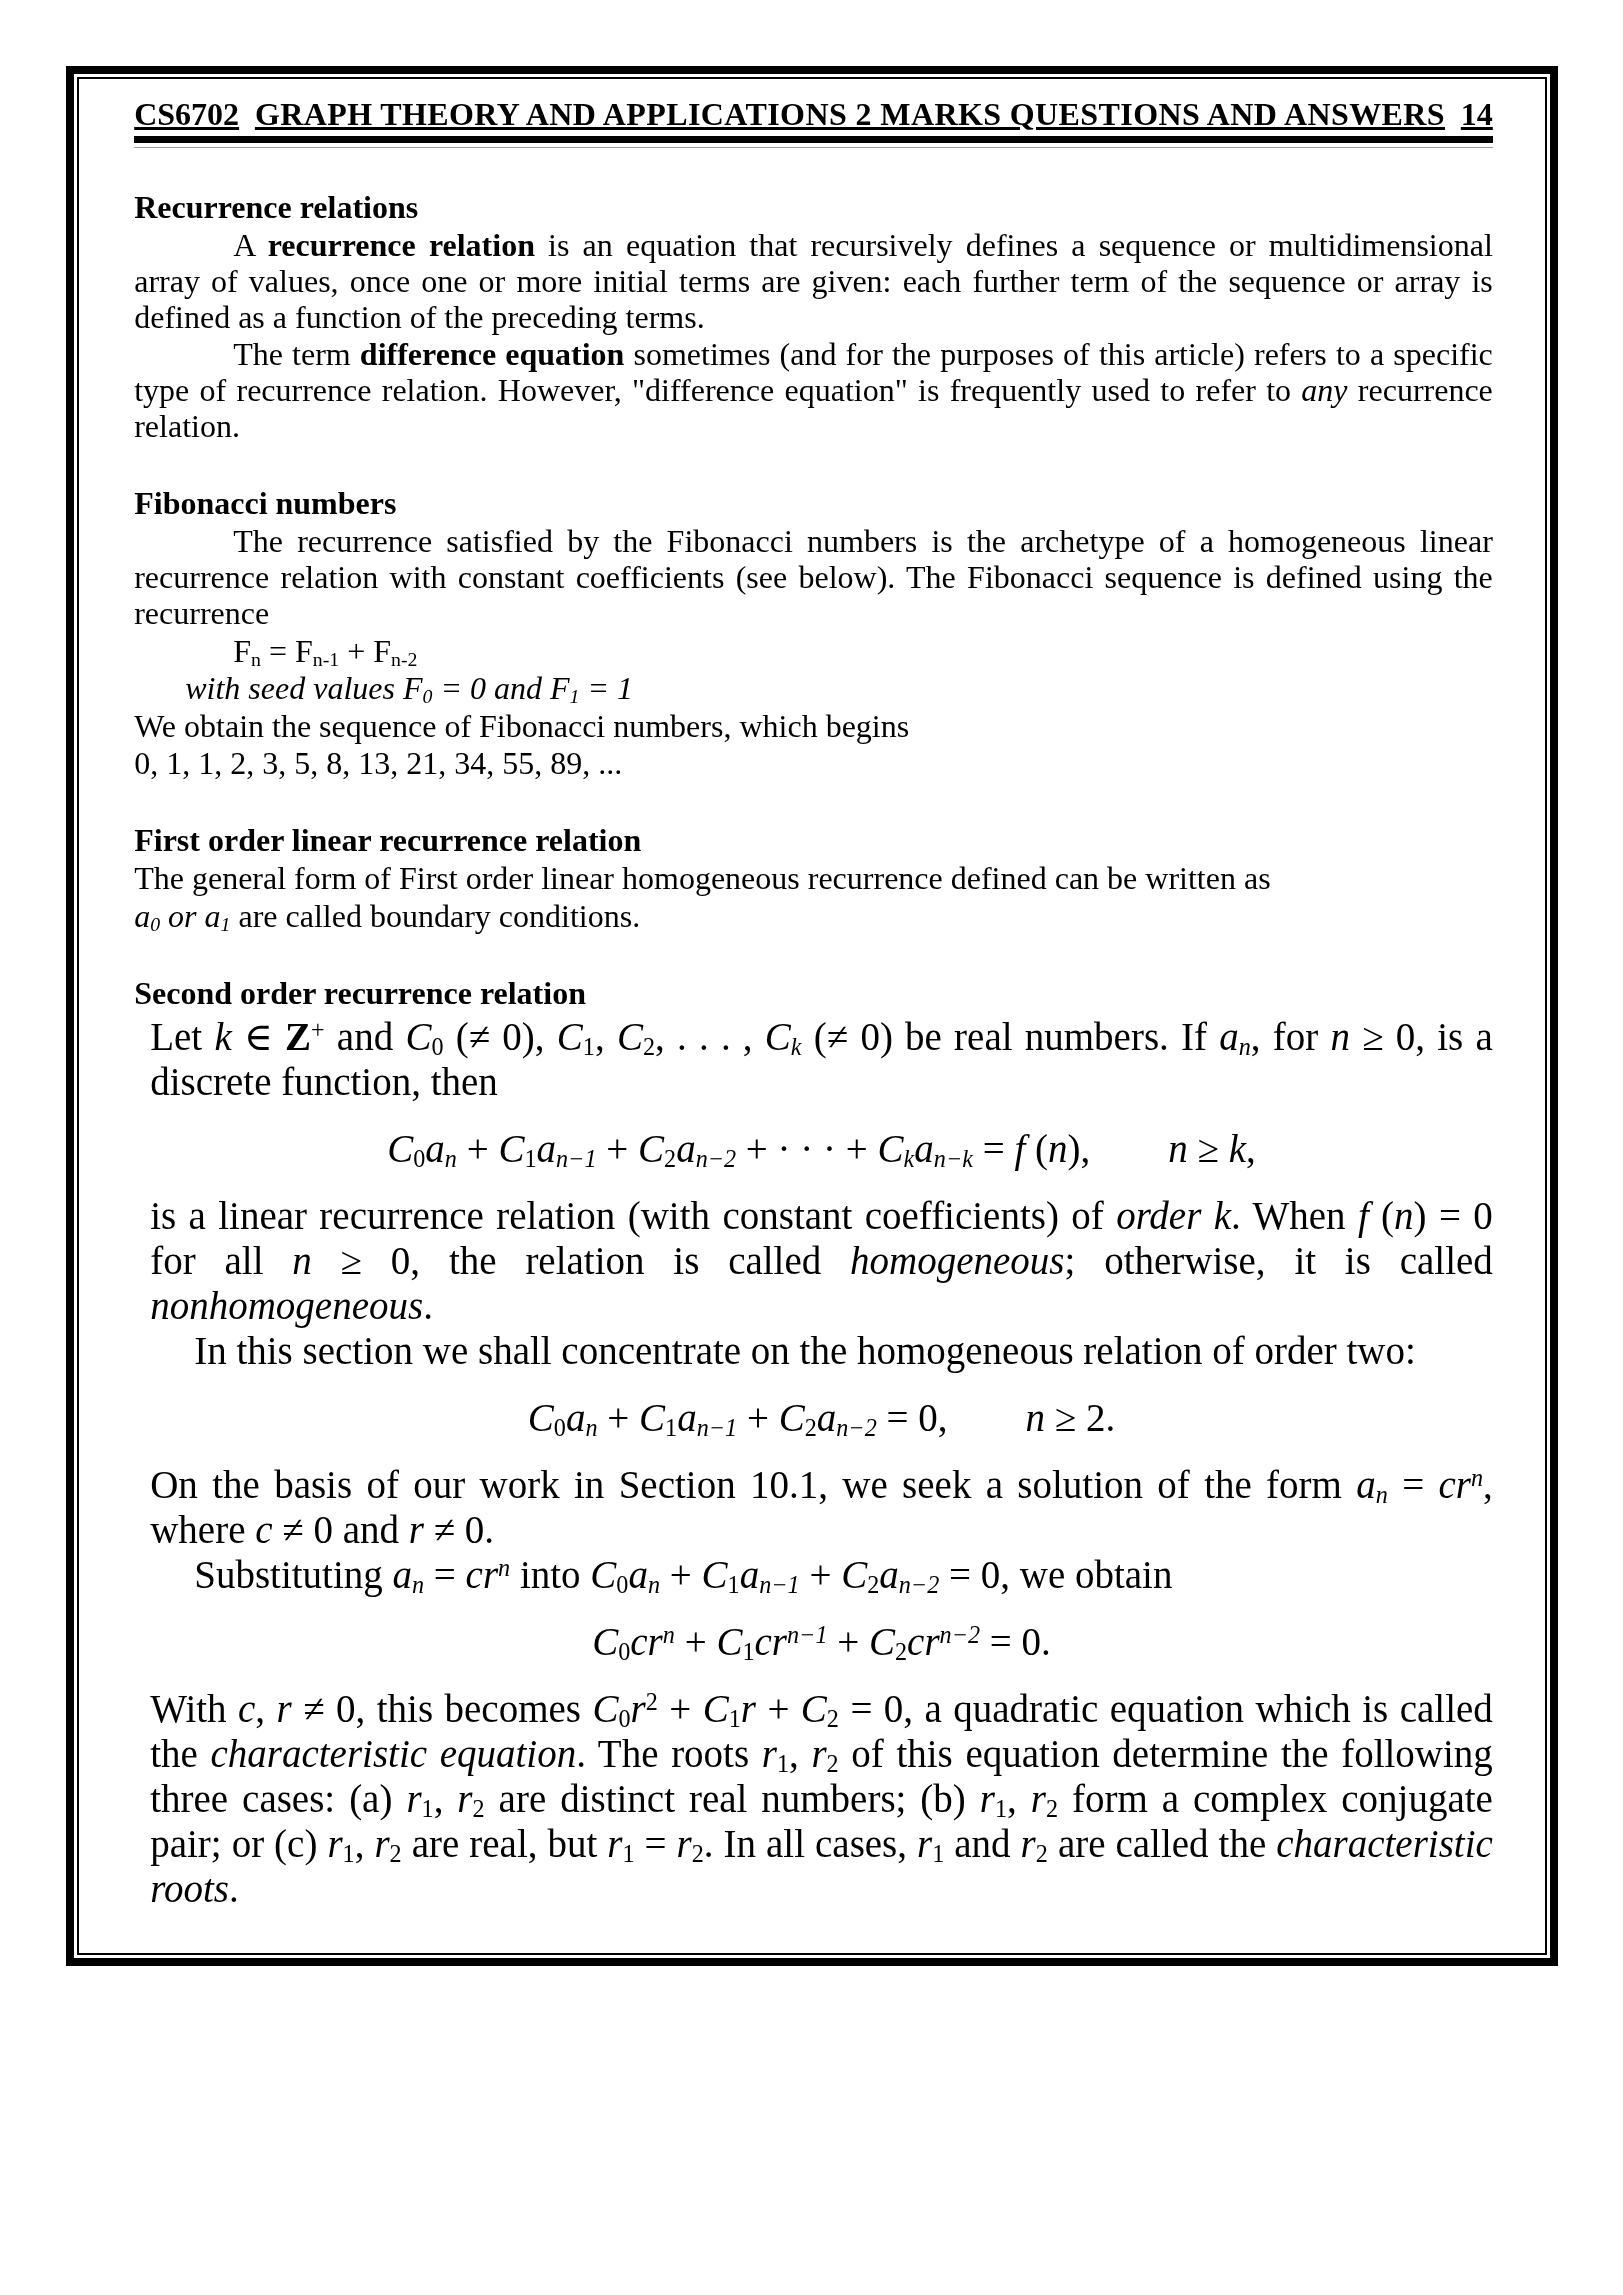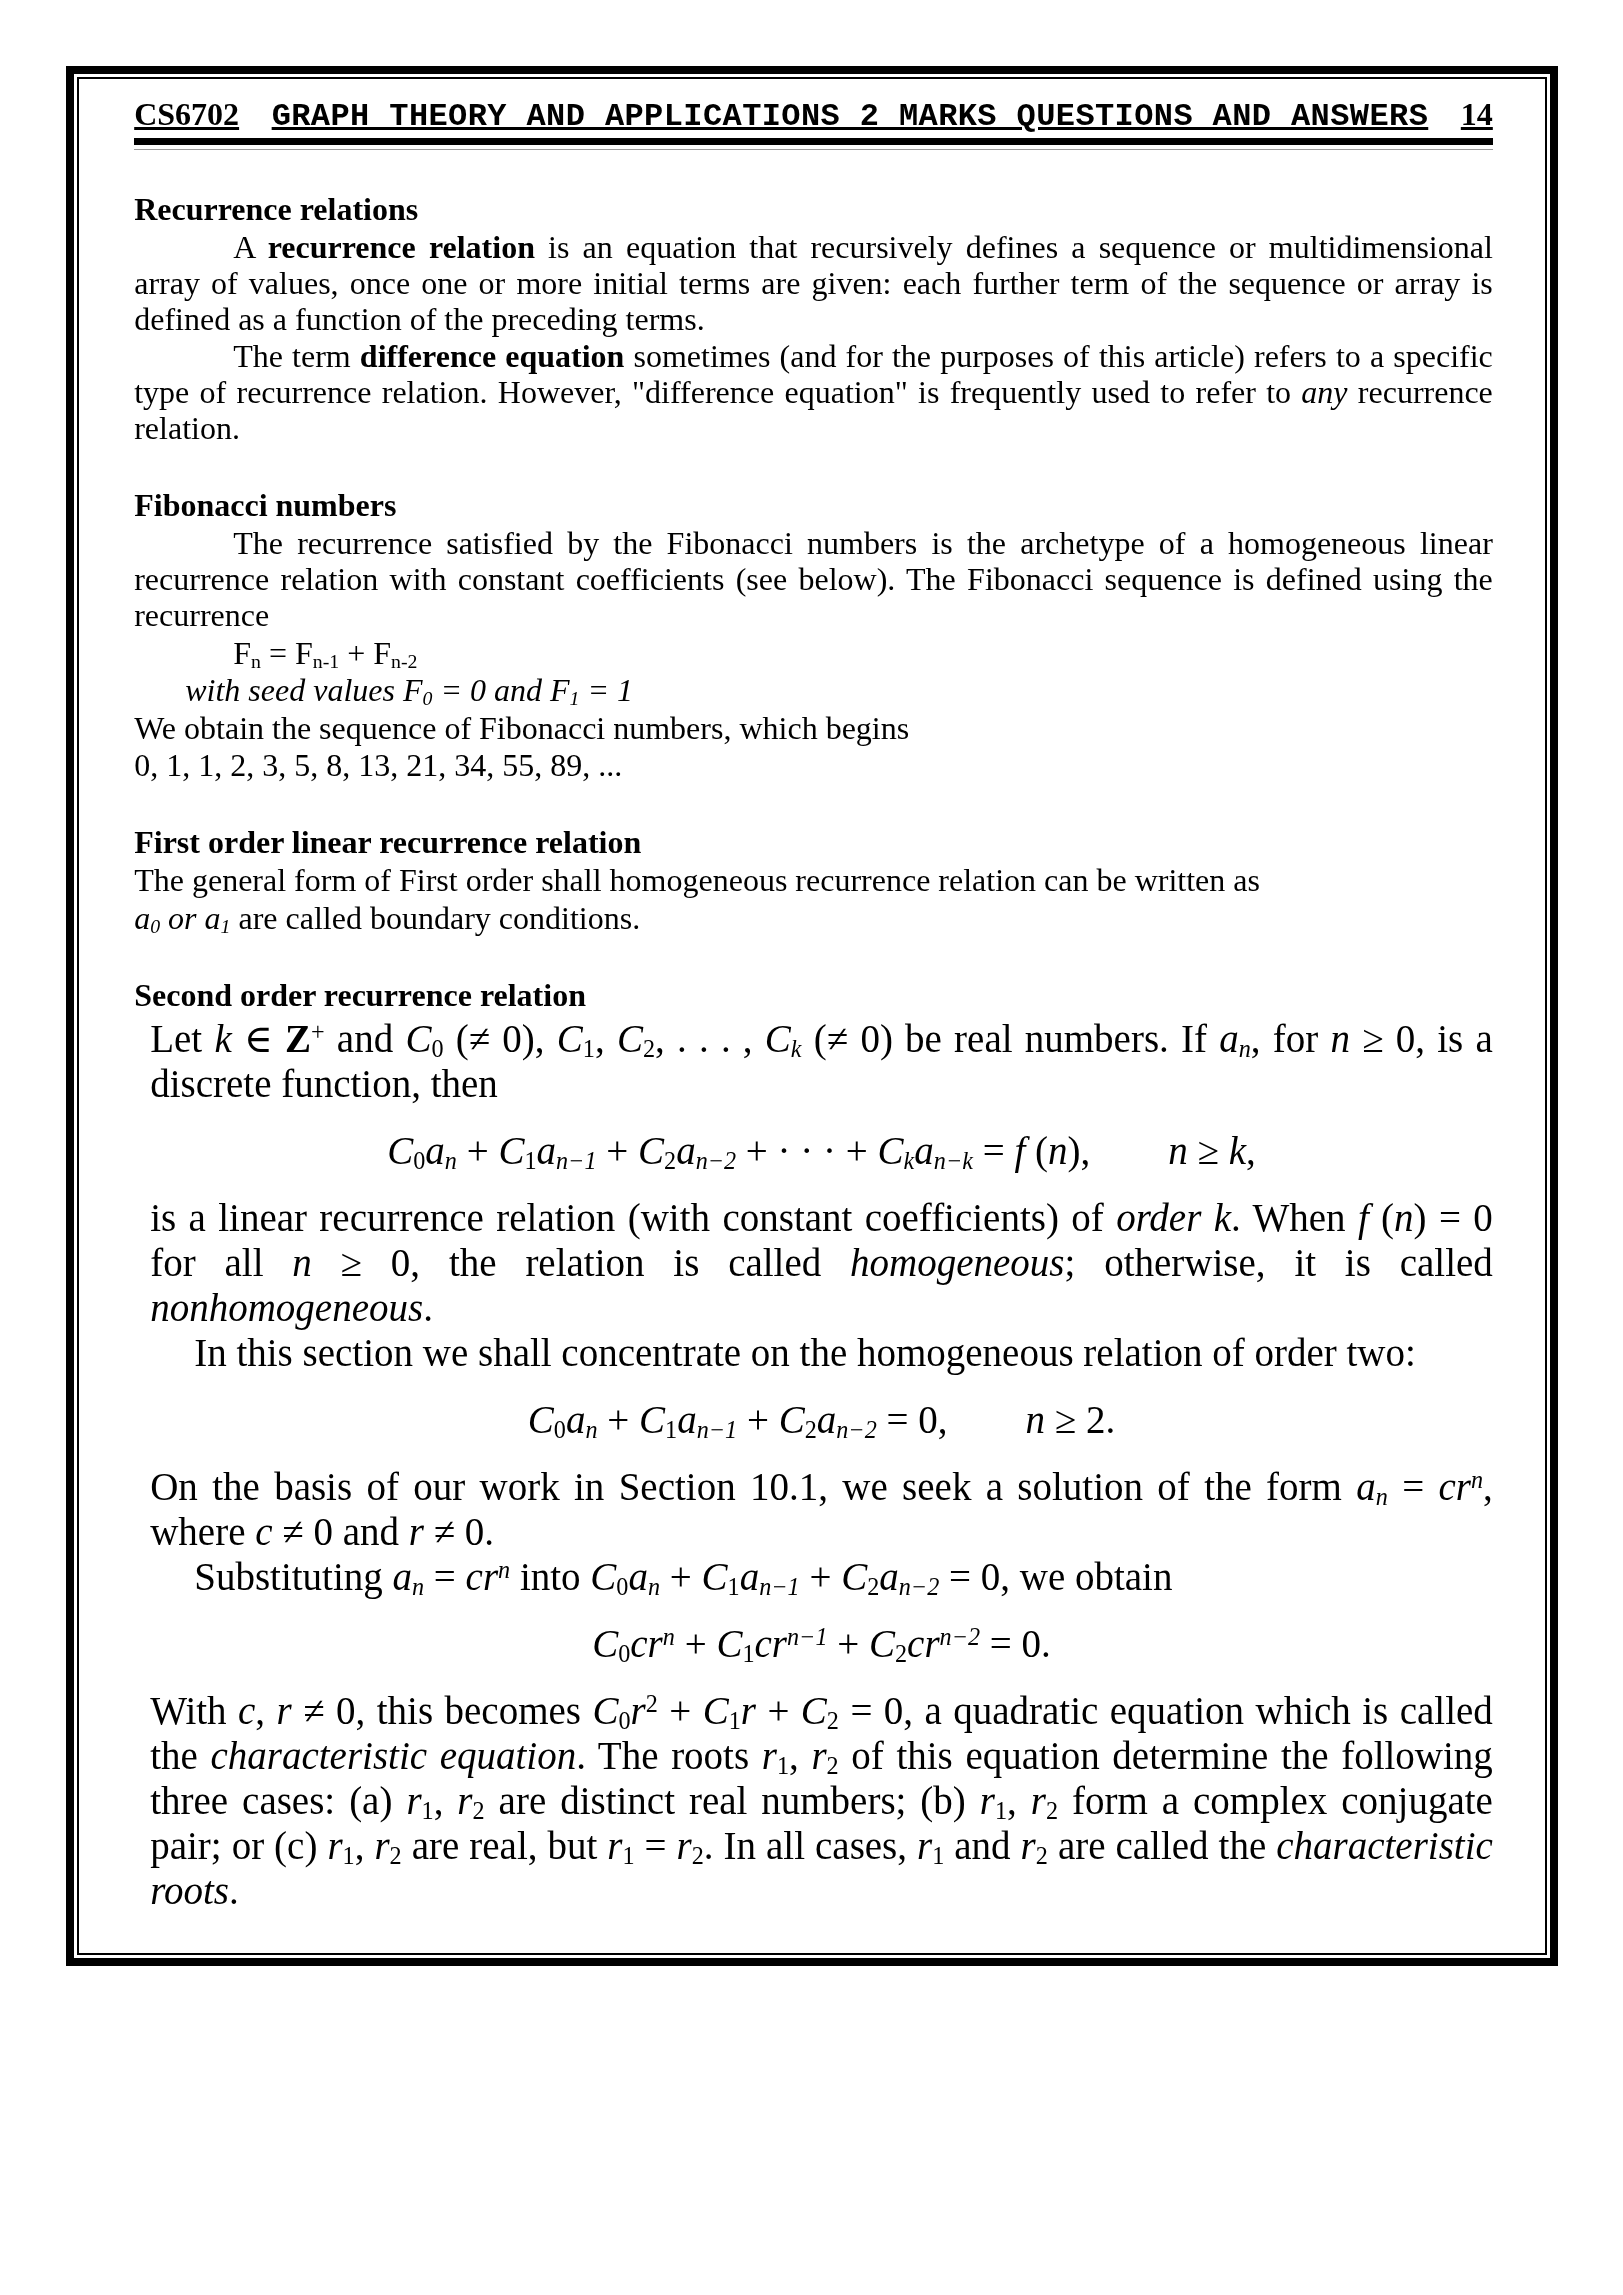--- a/index.html
+++ b/index.html
@@ -18,21 +18,21 @@
   }
   .content{
     position:absolute;left:0;top:0;right:0;bottom:0;
     padding:17.4px 52px 0 55px;overflow:hidden;
   }
   .hdr{
     display:flex;justify-content:space-between;align-items:baseline;
     font-weight:bold;font-size:32px;line-height:35px;
   }
   .hdr span{text-decoration:underline;}
-  .htitle{letter-spacing:0.4px;font-family:Liberation Mono, monospace;}
+  .htitle{letter-spacing:0.4px;}
   .rule{height:6.3px;background:#000;margin-top:4.8px;}
   .rule2{height:1.6px;background:#9a9a9a;margin-top:4px;}
   .h1{font-weight:bold;font-size:32px;line-height:36px;margin-top:41px;}
   .p{font-size:32px;line-height:36px;text-align:justify;margin:1.6px 0;}
   .jind{text-indent:99px;}
   .line{font-size:32px;line-height:36px;margin:1.6px 0;}
   .ml125{margin-left:99px;}
   .ml64{margin-left:51px;font-style:italic;}
   .ml128{}
   .excerpt{margin-left:16px;margin-top:3.2px;font-size:39px;line-height:45px;}
@@ -65,21 +65,21 @@
       <div class="p jind"><span>The term </span><span class="b">difference equation</span><span> sometimes (and for the purposes of this article) refers to a specific type of recurrence relation. However, "difference equation" is frequently used to refer to </span><span class="i">any</span><span> recurrence relation.</span></div>
 
       <div class="h1">Fibonacci numbers</div>
       <div class="p jind"><span>The recurrence satisfied by the Fibonacci numbers is the archetype of a homogeneous linear recurrence relation with constant coefficients (see below). The Fibonacci sequence is defined using the recurrence</span></div>
       <div class="line ml125"><span>F</span><sub>n</sub><span> = F</span><sub>n-1</sub><span> + F</span><sub>n-2</sub></div>
       <div class="line ml64"><span>with seed values F</span><sub>0</sub><span> = 0 and F</span><sub>1</sub><span> = 1</span></div>
       <div class="line ml128"><span>We obtain the sequence of Fibonacci numbers, which begins</span></div>
       <div class="line ml128"><span>0, 1, 1, 2, 3, 5, 8, 13, 21, 34, 55, 89, ...</span></div>
 
       <div class="h1">First order linear recurrence relation</div>
-      <div class="line ml128"><span>The general form of First order shall homogeneous recurrence relation can be written as</span></div>
+      <div class="line ml128"><span>The general form of First order linear homogeneous recurrence defined can be written as</span></div>
       <div class="line ml128"><span class="i">a</span><sub class="i">0</sub><span class="i"> or </span><span class="i"> a</span><sub class="i">1</sub><span> are called boundary conditions.</span></div>
 
       <div class="h1">Second order recurrence relation</div>
       <div class="excerpt">
         <div class="xp"><span>Let </span><span class="i">k</span><span> ∈ </span><span class="b">Z</span><sup>+</sup><span> and </span><span class="i">C</span><sub>0</sub><span> (≠ 0), </span><span class="i">C</span><sub>1</sub><span>, </span><span class="i">C</span><sub>2</sub><span>, . . . , </span><span class="i">C</span><sub class="i">k</sub><span> (≠ 0) be real numbers. If </span><span class="i">a</span><sub class="i">n</sub><span>, for </span><span class="i">n</span><span> ≥ 0, is a discrete function, then</span></div>
         <div class="xeq"><span class="i">C</span><sub>0</sub><span class="i">a</span><sub class="i">n</sub><span> + </span><span class="i">C</span><sub>1</sub><span class="i">a</span><sub class="i">n−1</sub><span> + </span><span class="i">C</span><sub>2</sub><span class="i">a</span><sub class="i">n−2</sub><span> + · · · + </span><span class="i">C</span><sub class="i">k</sub><span class="i">a</span><sub class="i">n−k</sub><span> = </span><span class="i">f</span><span> (</span><span class="i">n</span><span>),</span><span>&nbsp;&nbsp;&nbsp;&nbsp;&nbsp;&nbsp;&nbsp;&nbsp;</span><span class="i">n</span><span> ≥ </span><span class="i">k</span><span>,</span></div>
         <div class="xp"><span>is a linear recurrence relation (with constant coefficients) of </span><span class="i">order k</span><span>. When </span><span class="i">f</span><span> (</span><span class="i">n</span><span>) = 0 for all </span><span class="i">n</span><span> ≥ 0, the relation is called </span><span class="i">homogeneous</span><span>; otherwise, it is called </span><span class="i">nonhomogeneous</span><span>.</span></div>
         <div class="xp xind"><span>In this section we shall concentrate on the homogeneous relation of order two:</span></div>
         <div class="xeq"><span class="i">C</span><sub>0</sub><span class="i">a</span><sub class="i">n</sub><span> + </span><span class="i">C</span><sub>1</sub><span class="i">a</span><sub class="i">n−1</sub><span> + </span><span class="i">C</span><sub>2</sub><span class="i">a</span><sub class="i">n−2</sub><span> = 0,</span><span>&nbsp;&nbsp;&nbsp;&nbsp;&nbsp;&nbsp;&nbsp;&nbsp;</span><span class="i">n</span><span> ≥ 2.</span></div>
         <div class="xp"><span>On the basis of our work in Section 10.1, we seek a solution of the form </span><span class="i">a</span><sub class="i">n</sub><span> = </span><span class="i">cr</span><sup class="i">n</sup><span>, where </span><span class="i">c</span><span> ≠ 0 and </span><span class="i">r</span><span> ≠ 0.</span></div>

